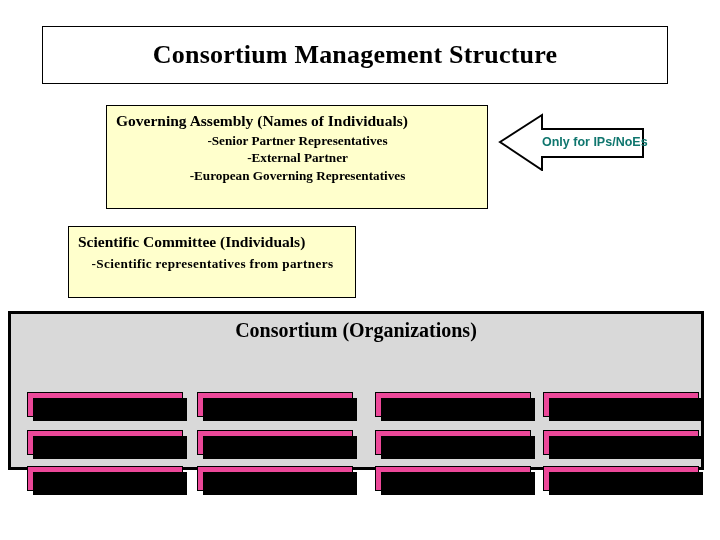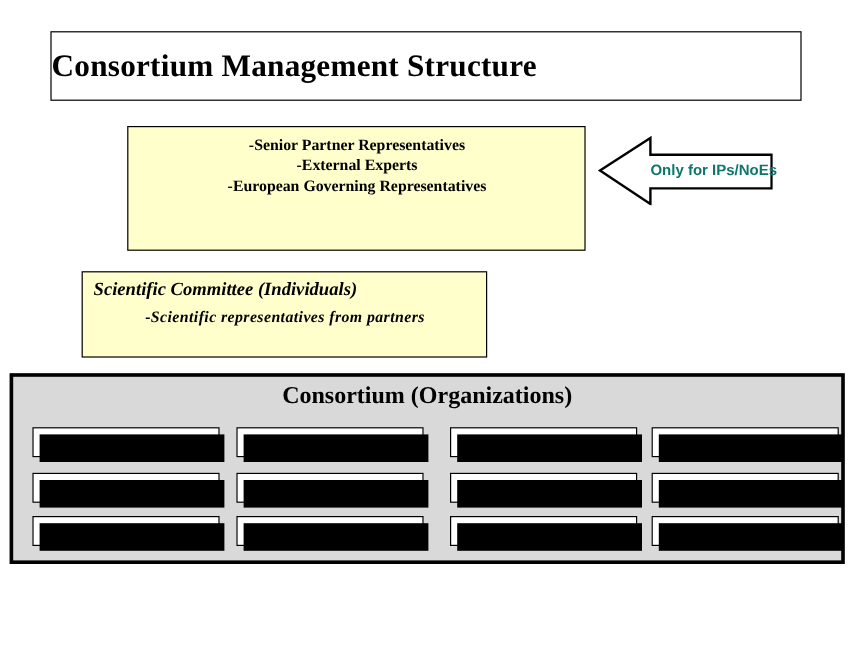--- a/index.html
+++ b/index.html
@@ -39,20 +39,21 @@
   .sbox > * { position: relative; z-index: 1; }
 
   
   #title-box {
     left: 42px;
     top: 26px;
     width: 626px;
     height: 58px;
     display: flex;
     align-items: center;
+    justify-content: center;
   }
   #title-text {
     font-family: "Liberation Serif", serif;
     font-weight: bold;
     font-size: 26px;
     color: #000000;
     letter-spacing: 0.2px;
     white-space: nowrap;
   }
 
@@ -74,21 +75,21 @@
     font-family: "Liberation Serif", serif;
     font-weight: bold;
     font-size: 13.2px;
     color: #000000;
     line-height: 1.30;
     white-space: nowrap;
     text-align: center;
   }
 
   #ga-box  { left: 106px; top: 105px; width: 382px; height: 104px; }
-  #sci-box { left: 68px;  top: 226px; width: 338px; height: 72px; font-style: italic; }
+  #sci-box { left: 68px;  top: 226px; width: 288px; height: 72px; }
   #mg-box  { left: 390px; top: 229px; width: 284px; height: 62px; }
 
   #mg-box .box-line { letter-spacing: 0.25px; }
   #sci-box .box-line { letter-spacing: 0.35px; }
 
   
   #callout {
     position: absolute;
     left: 498px;
     top: 113px;
@@ -138,23 +139,24 @@
   #partner-grid {
     position: absolute;
     left: 0;
     top: 36px;
     width: 100%;
     height: 118px;
   }
   .pbox {
     position: absolute;
     box-sizing: border-box;
-    background: #ffffff;
+    background: #ec4899;
     border: 1px solid #000000;
     height: 25px;
+    margin-top: 36px;
   }
   .pbox::after {
     content: "";
     position: absolute;
     left: 5px;
     top: 5px;
     width: 100%;
     height: 100%;
     background: #000000;
     z-index: 0;
@@ -173,22 +175,23 @@
 </head>
 <body>
 
 <div id="canvas">
 
   <div class="sbox" id="title-box">
     <span id="title-text">Consortium Management Structure</span>
   </div>
 
   <div class="sbox ybox" id="ga-box">
+    <div class="box-title">Governing Assembly (Names of Individuals)</div>
     <div class="box-line">-Senior Partner Representatives</div>
-    <div class="box-line">-External Experts</div>
+    <div class="box-line">-External Partner</div>
     <div class="box-line">-European Governing Representatives</div>
   </div>
 
   <div id="callout">
     <svg width="146" height="58" viewBox="0 0 146 58">
       <polygon points="2,29 44,2 44,16 145,16 145,44 44,44 44,57" fill="#ffffff" stroke="#000000" stroke-width="2" stroke-linejoin="miter"></polygon>
     </svg>
     <div id="callout-label">Only for IPs/NoEs</div>
   </div>
 

